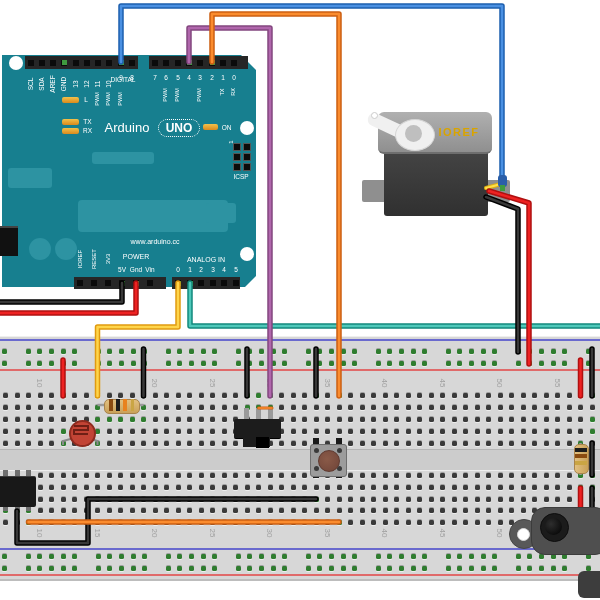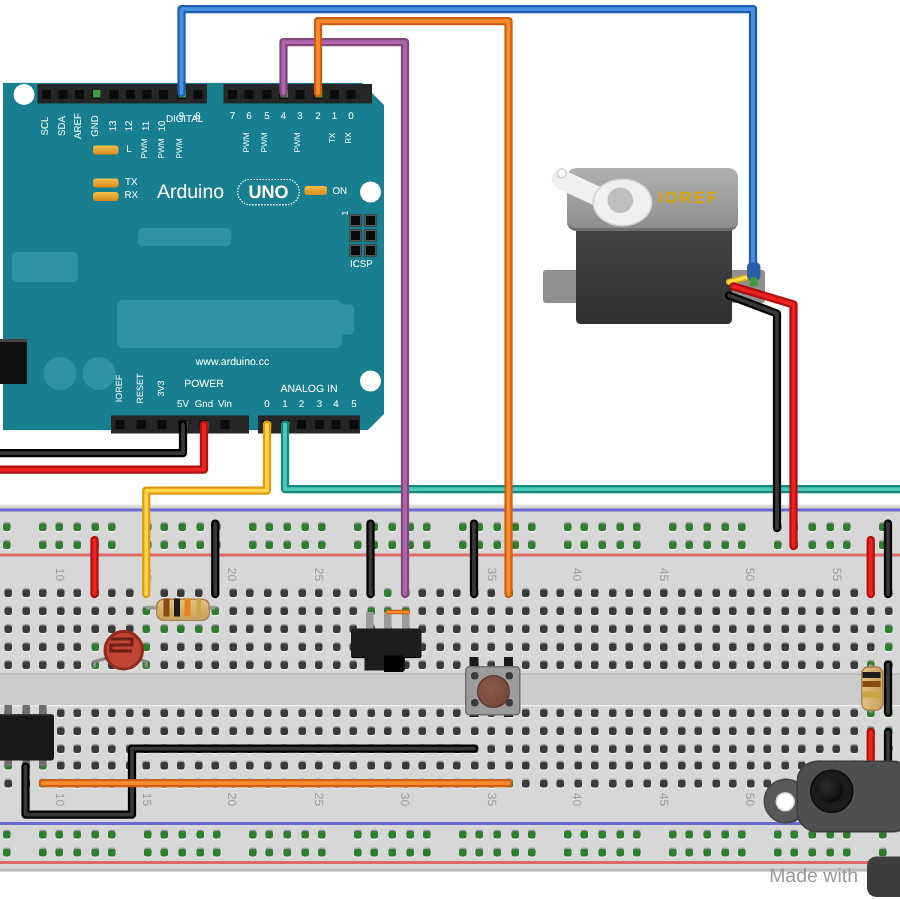--- a/index.html
+++ b/index.html
@@ -1002,15 +1002,14 @@
       <polyline points="17,511 17,543 88,543 88,499 316,499" fill="none" stroke="#383838" stroke-width="2.5" stroke-linecap="round" stroke-linejoin="round"></polyline>
       <polyline points="28.5,522 339,522" fill="none" stroke="#cc5f12" stroke-width="5.5" stroke-linecap="round" stroke-linejoin="round"></polyline>
       <polyline points="28.5,522 339,522" fill="none" stroke="#fb8c2e" stroke-width="2.5" stroke-linecap="round" stroke-linejoin="round"></polyline>
       <polyline points="258.5,408 272,408" fill="none" stroke="#cc5f12" stroke-width="3" stroke-linecap="round" stroke-linejoin="round"></polyline>
       <polyline points="258.5,408 272,408" fill="none" stroke="#fb8c2e" stroke-width="1.5" stroke-linecap="round" stroke-linejoin="round"></polyline>
     </svg>
 
   <div class="abs" style="left:497.5px;top:175px;width:9px;height:12px;border-radius:3px;background:#2a5ea8;"></div>
   <div class="abs" style="left:499.5px;top:185px;width:5px;height:6px;background:#3f9b3f;"></div>
 
-  <div class="abs" style="left:440px;top:576px;width:132px;text-align:right;font-size:13px;color:#9a9a9a;">Made with</div>
   <div class="abs" style="left:578px;top:571px;width:30px;height:27px;border-radius:6px;background:#3d3d3d;"></div>
 </div>
 
 </body></html>

